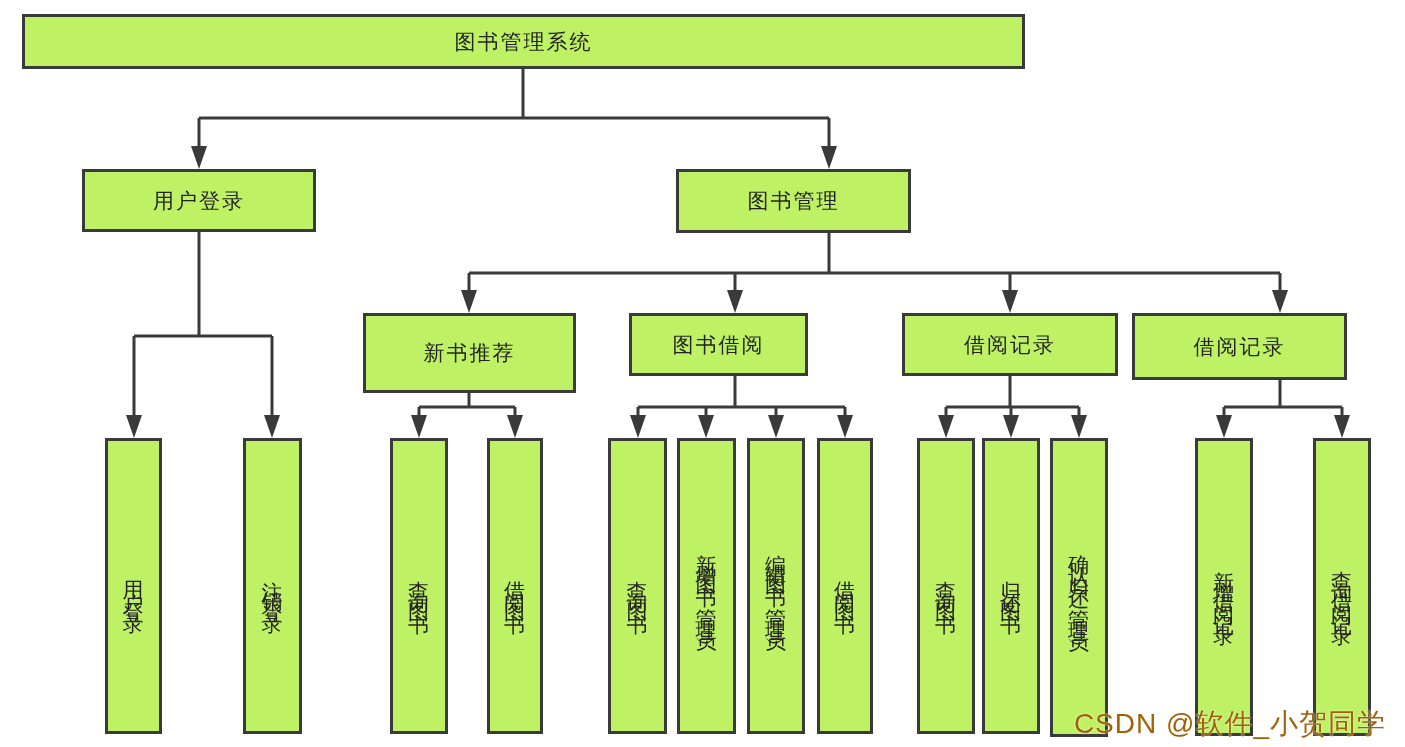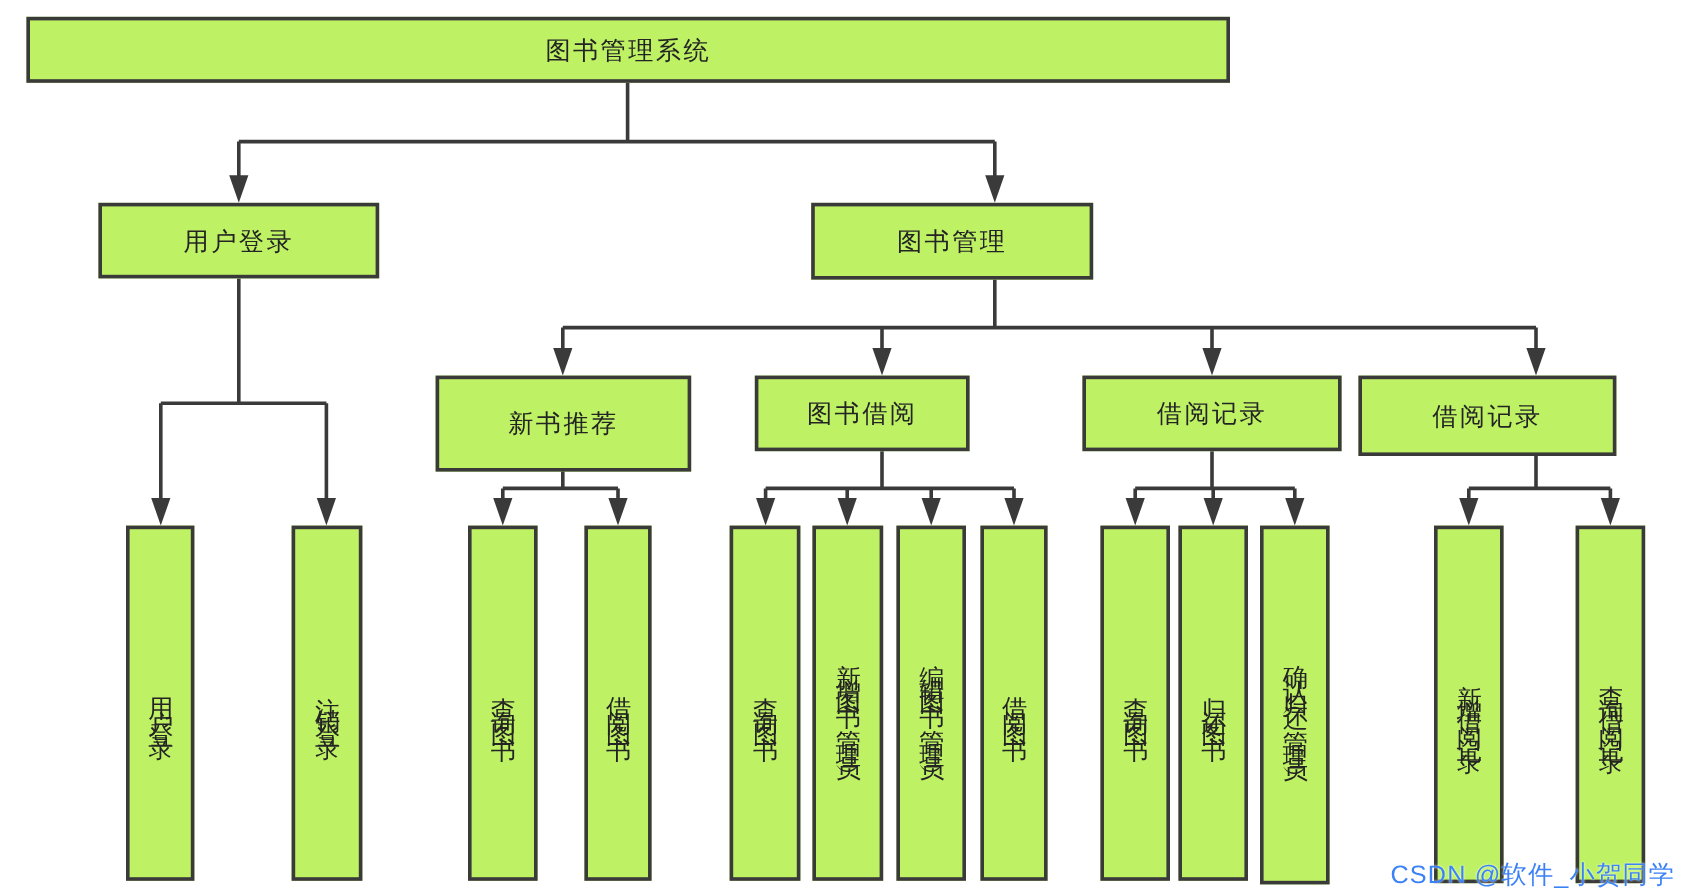--- a/index.html
+++ b/index.html
@@ -23,23 +23,23 @@
   }
   .node.h span{letter-spacing:2px;white-space:nowrap;}
   .node.v span{
     writing-mode:vertical-lr;
     text-orientation:mixed;
     letter-spacing:11px;
     line-height:1;
   }
   .watermark{
     position:absolute;
-    right:9px;bottom:4px;
-    font-size:21px;
-    color:#3b82f6;
+    right:19px;bottom:4px;
+    font-size:28px;
+    color:#a16207;
     letter-spacing:1px;
     z-index:3;
     text-shadow:0 0 2px #ffffff;
     white-space:nowrap;
   }
 </style>
 </head>
 <body>
 
 <div class="canvas">

